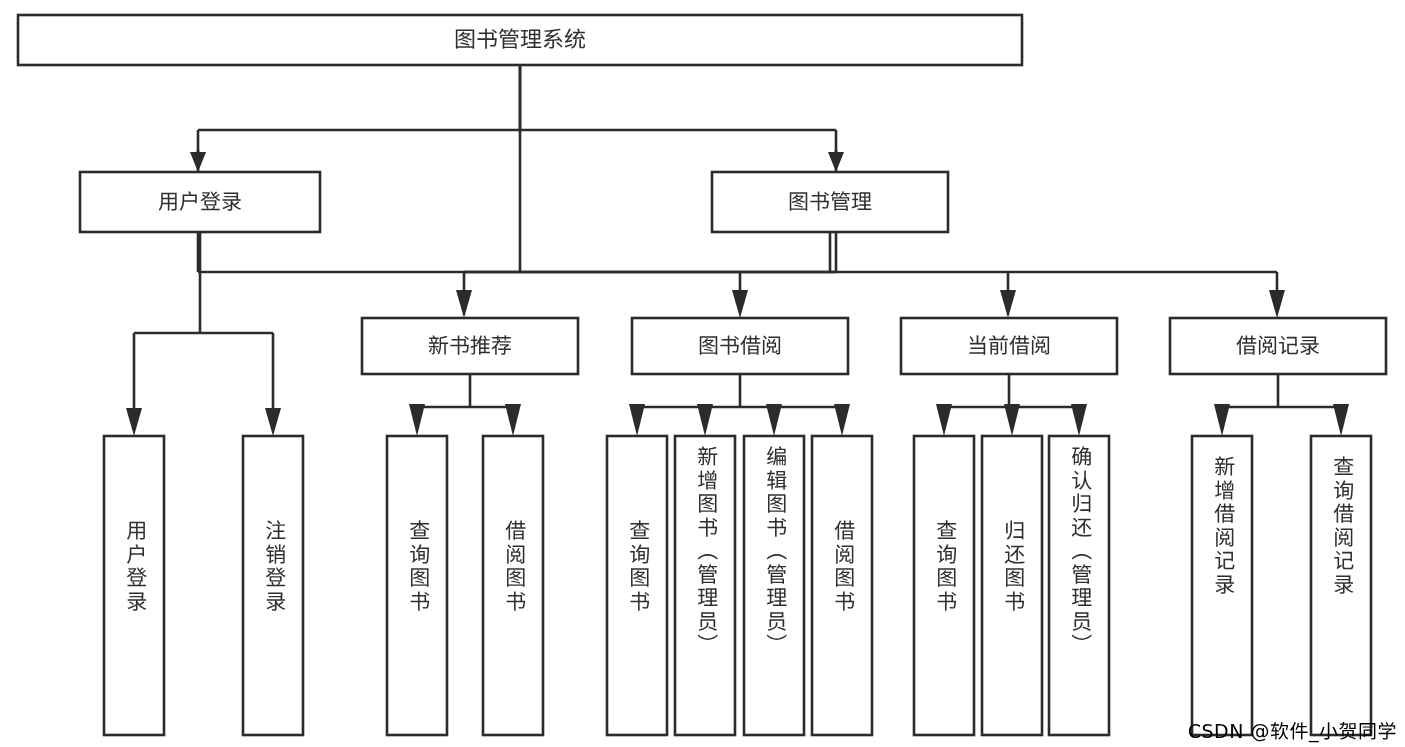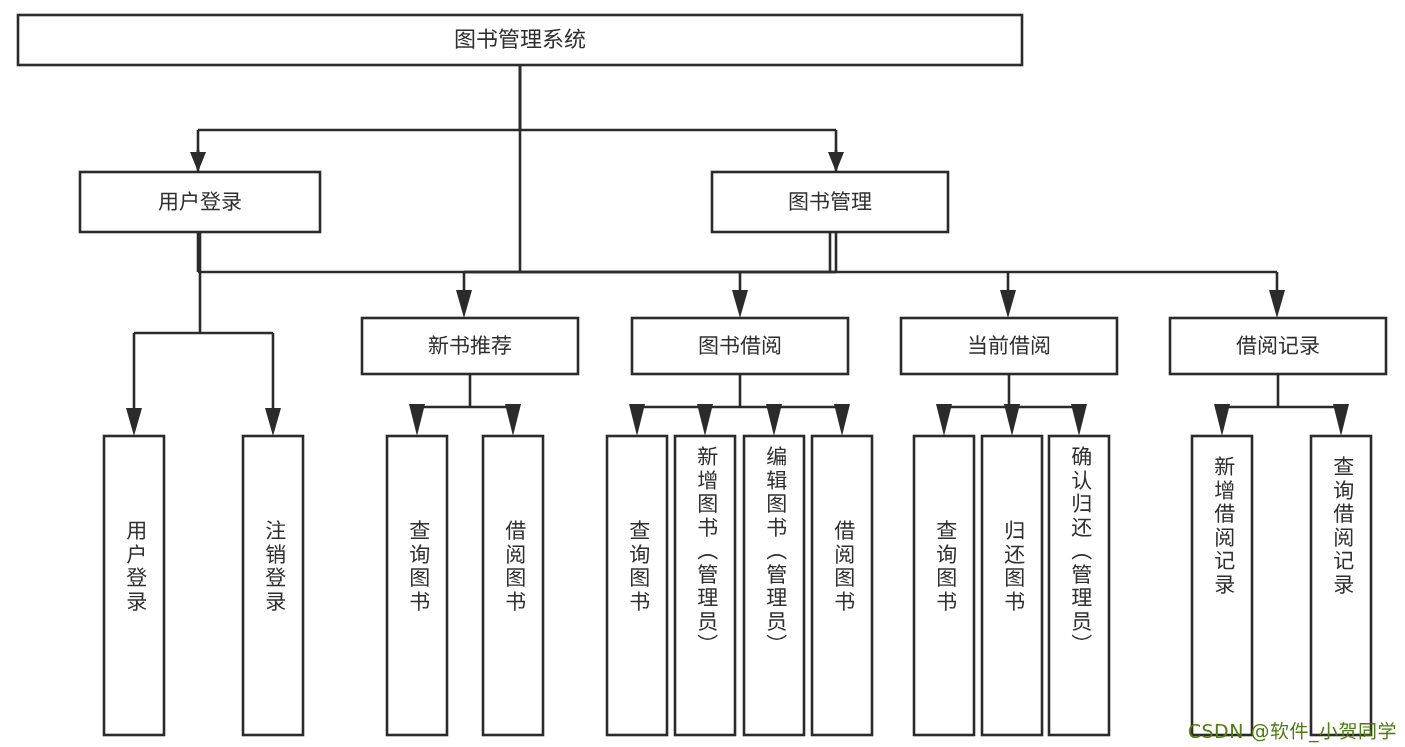--- a/index.html
+++ b/index.html
@@ -66,21 +66,21 @@
     white-space: nowrap;
     text-align: start;
     pointer-events: none;
   }
   .watermark {
     position: absolute;
     right: 8px;
     bottom: 4px;
     font-family: "DejaVu Sans", "Liberation Sans", sans-serif;
     font-size: 19px;
-    color: #4d7c0f;
+    color: #000000;
     letter-spacing: 0.5px;
     white-space: nowrap;
   }
 </style>
 </head>
 <body>
 
 <div id="diagram-root">
 
   <svg class="diagram-canvas" viewBox="0 0 1405 747">

